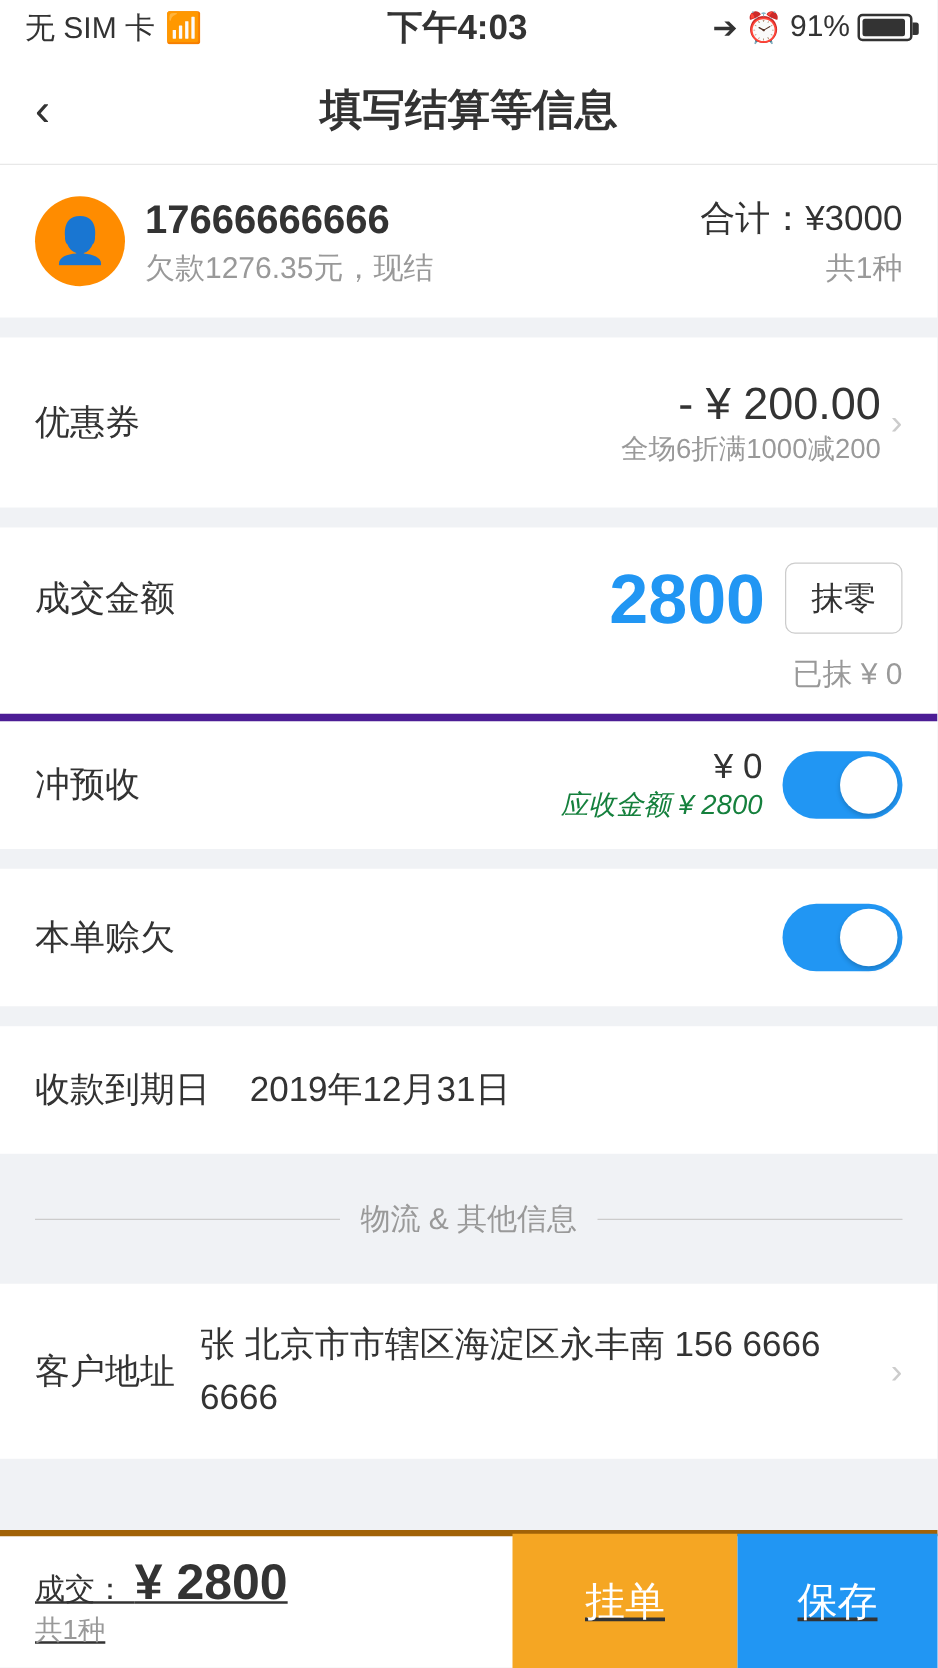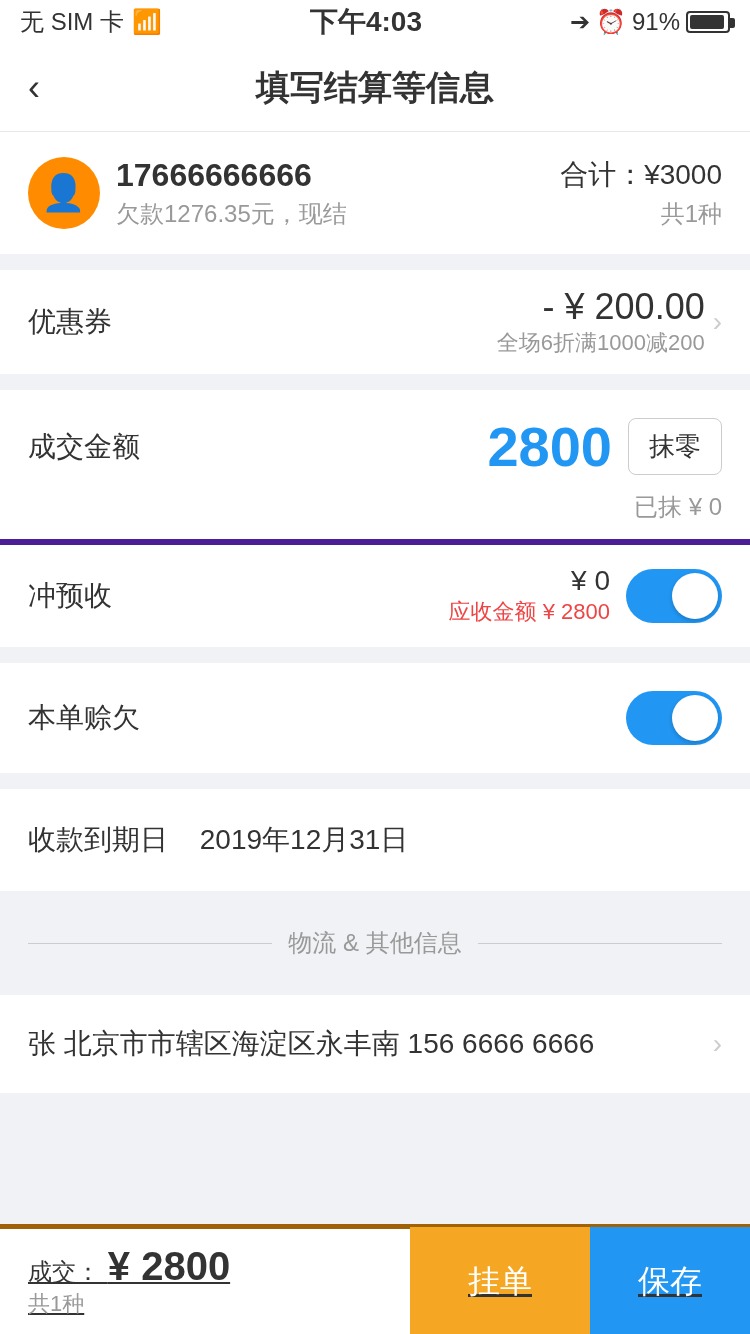--- a/index.html
+++ b/index.html
@@ -125,21 +125,21 @@
 
     
     .section {
       background: #fff;
       margin-bottom: 16px;
     }
     .section-row {
       display: flex;
       align-items: center;
       justify-content: space-between;
-      padding: 16px 28px;
+      padding: 32px 28px;
       border-bottom: 1px solid #f0f0f0;
       position: relative;
     }
     .section-row:last-child {
       border-bottom: none;
     }
     .row-label {
       font-size: 28px;
       color: #333;
       flex-shrink: 0;
@@ -229,21 +229,22 @@
     .prepaid-values {
       text-align: right;
     }
     .prepaid-amount {
       font-size: 28px;
       color: #333;
       font-weight: 500;
     }
     .prepaid-sub {
       font-size: 22px;
-      color: #ef4444;
+      color: #15803d;
+      font-style: italic;
     }
 
     
     .toggle {
       width: 96px; height: 54px;
       border-radius: 27px;
       background: #2196f3;
       position: relative;
       cursor: pointer;
       flex-shrink: 0;
@@ -486,20 +487,21 @@
   </div>
 
   <div class="logistics-divider">
     <div class="divider-line"></div>
     <span class="divider-text">物流 &amp; 其他信息</span>
     <div class="divider-line"></div>
   </div>
 
   <div class="address-section">
     <div class="address-row">
+      <span class="address-label">客户地址</span>
       <span class="address-text">张 北京市市辖区海淀区永丰南 156 6666 6666</span>
       <span class="chevron-right">›</span>
     </div>
   </div>
 
   <div class="gray-bg"></div>
 
 </div>
 
 <div class="bottom-bar">

